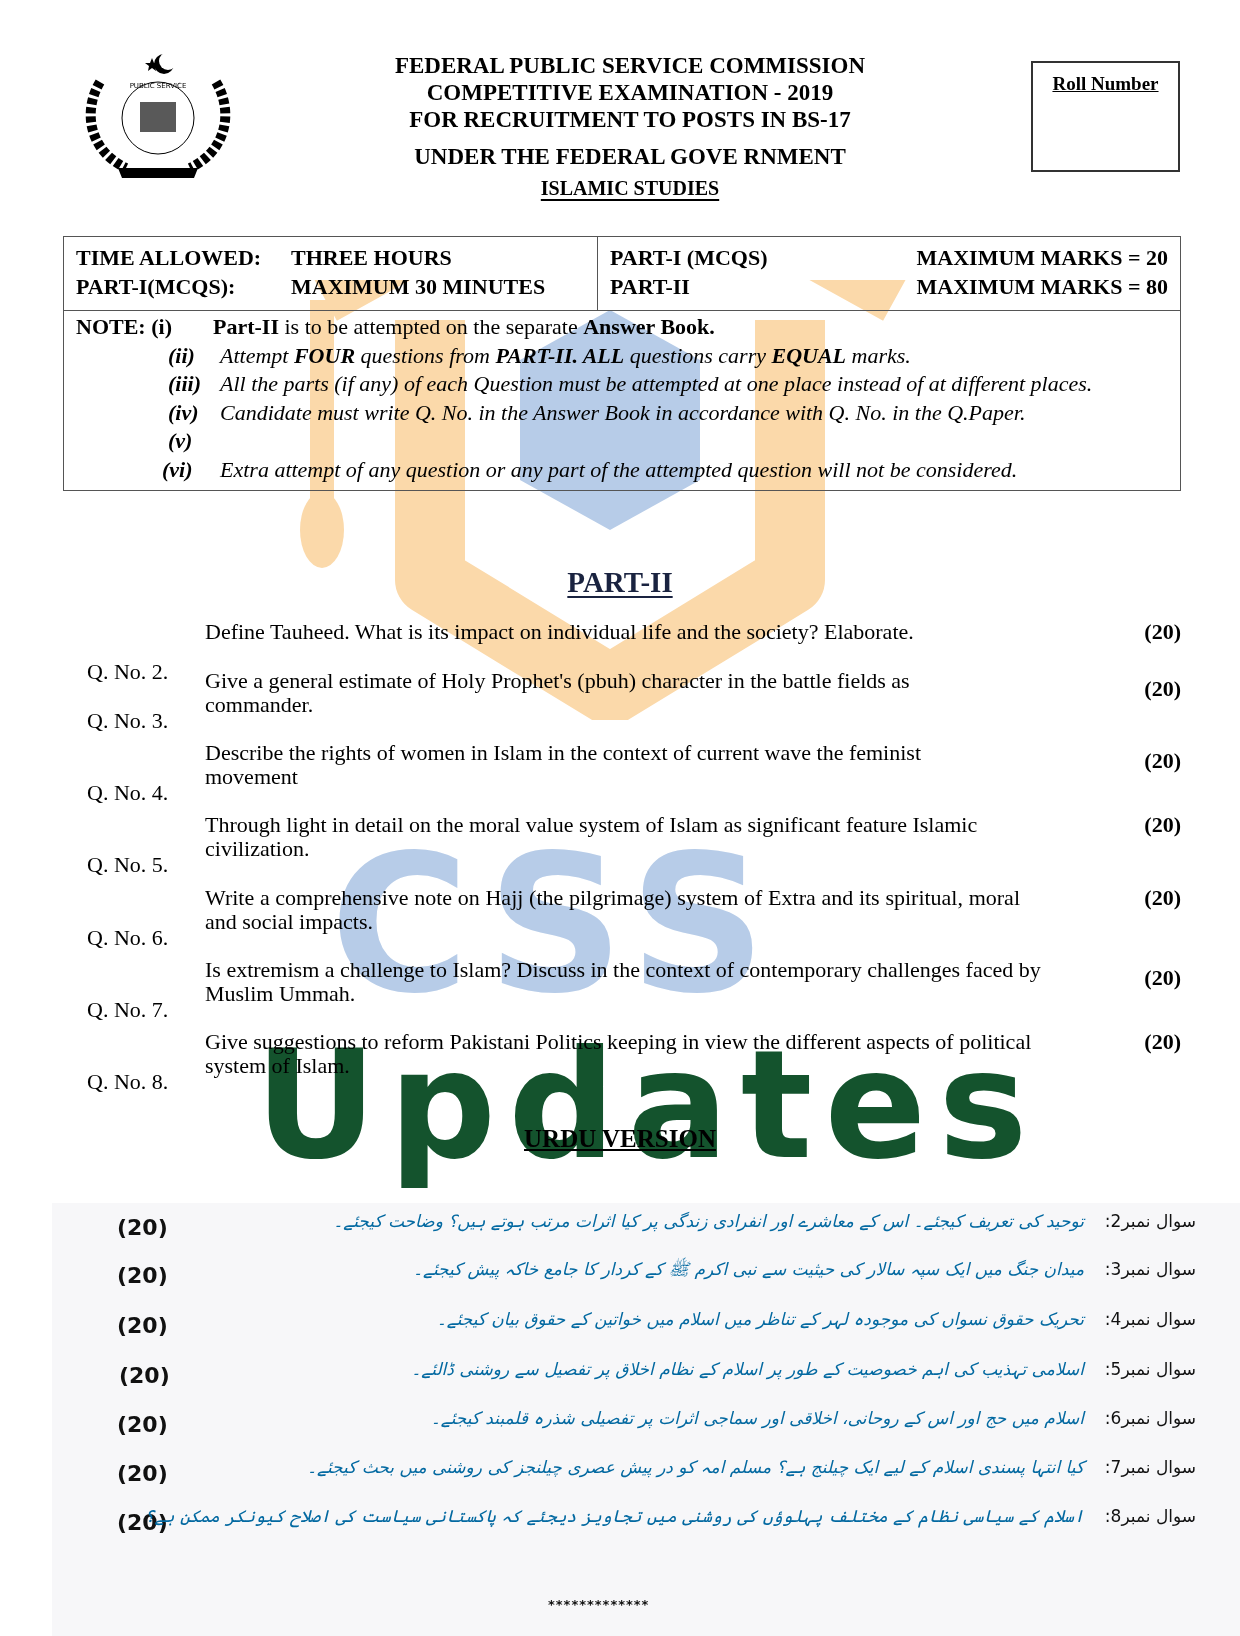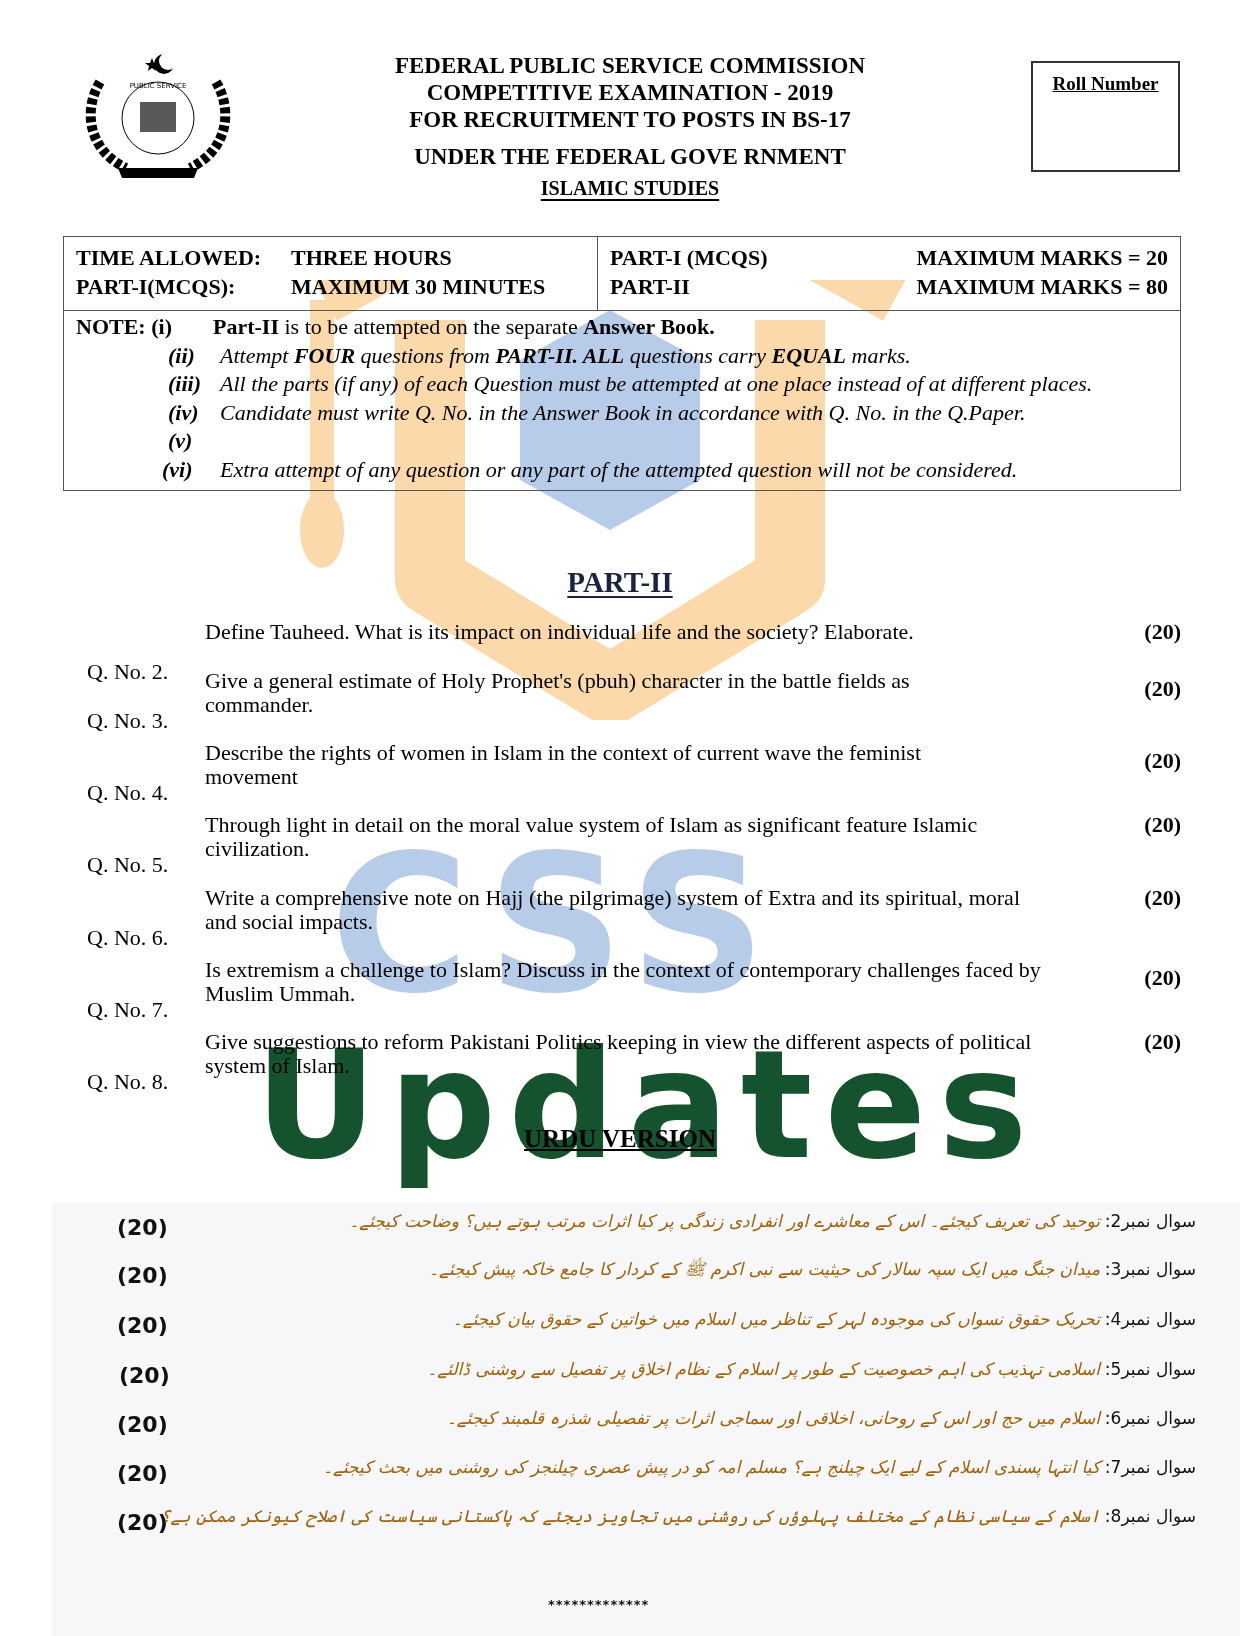--- a/index.html
+++ b/index.html
@@ -57,22 +57,22 @@
   .q .qm { position: absolute; right: 0; font-weight: bold; }
 
   .urdu-title { position: absolute; left: 0; width: 1240px; top: 1125px; text-align: center;
                 font-weight: bold; font-size: 25px; text-decoration: underline; }
 
   
   .scan { position: absolute; left: 52px; top: 1203px; width: 1188px; height: 433px; background: #f7f7f9; }
   .uq { position: absolute; left: 0; width: 1188px; height: 40px; }
   .uq .um { position: absolute; left: 65px; font-family: "DejaVu Sans", sans-serif; font-weight: bold;
             font-size: 22px; color: #111; }
-  .uq .ut { position: absolute; right: 140px; direction: rtl; font-family: "DejaVu Sans", sans-serif;
-            font-size: 17px; color: #a16207; white-space: nowrap; font-style: italic; }
+  .uq .ut { position: absolute; right: 156px; direction: rtl; font-family: "DejaVu Sans", sans-serif;
+            font-size: 17px; color: #0369a1; white-space: nowrap; font-style: italic; }
   .uq .ul { position: absolute; right: 44px; direction: rtl; font-family: "DejaVu Sans", sans-serif;
             font-size: 17px; color: #111; white-space: nowrap; }
   .stars { position: absolute; left: 548px; top: 1597px; font-family: "DejaVu Sans", sans-serif;
            font-size: 13px; letter-spacing: 1px; color: #111; font-weight: bold; }
 </style>
 </head>
 <body>
 
 <svg class="wm wm-cap" viewBox="0 0 620 440">
   <polyline points="20,10 310,-150 600,10" fill="none" stroke="#fbd9aa" stroke-width="70" stroke-linejoin="round"></polyline>

